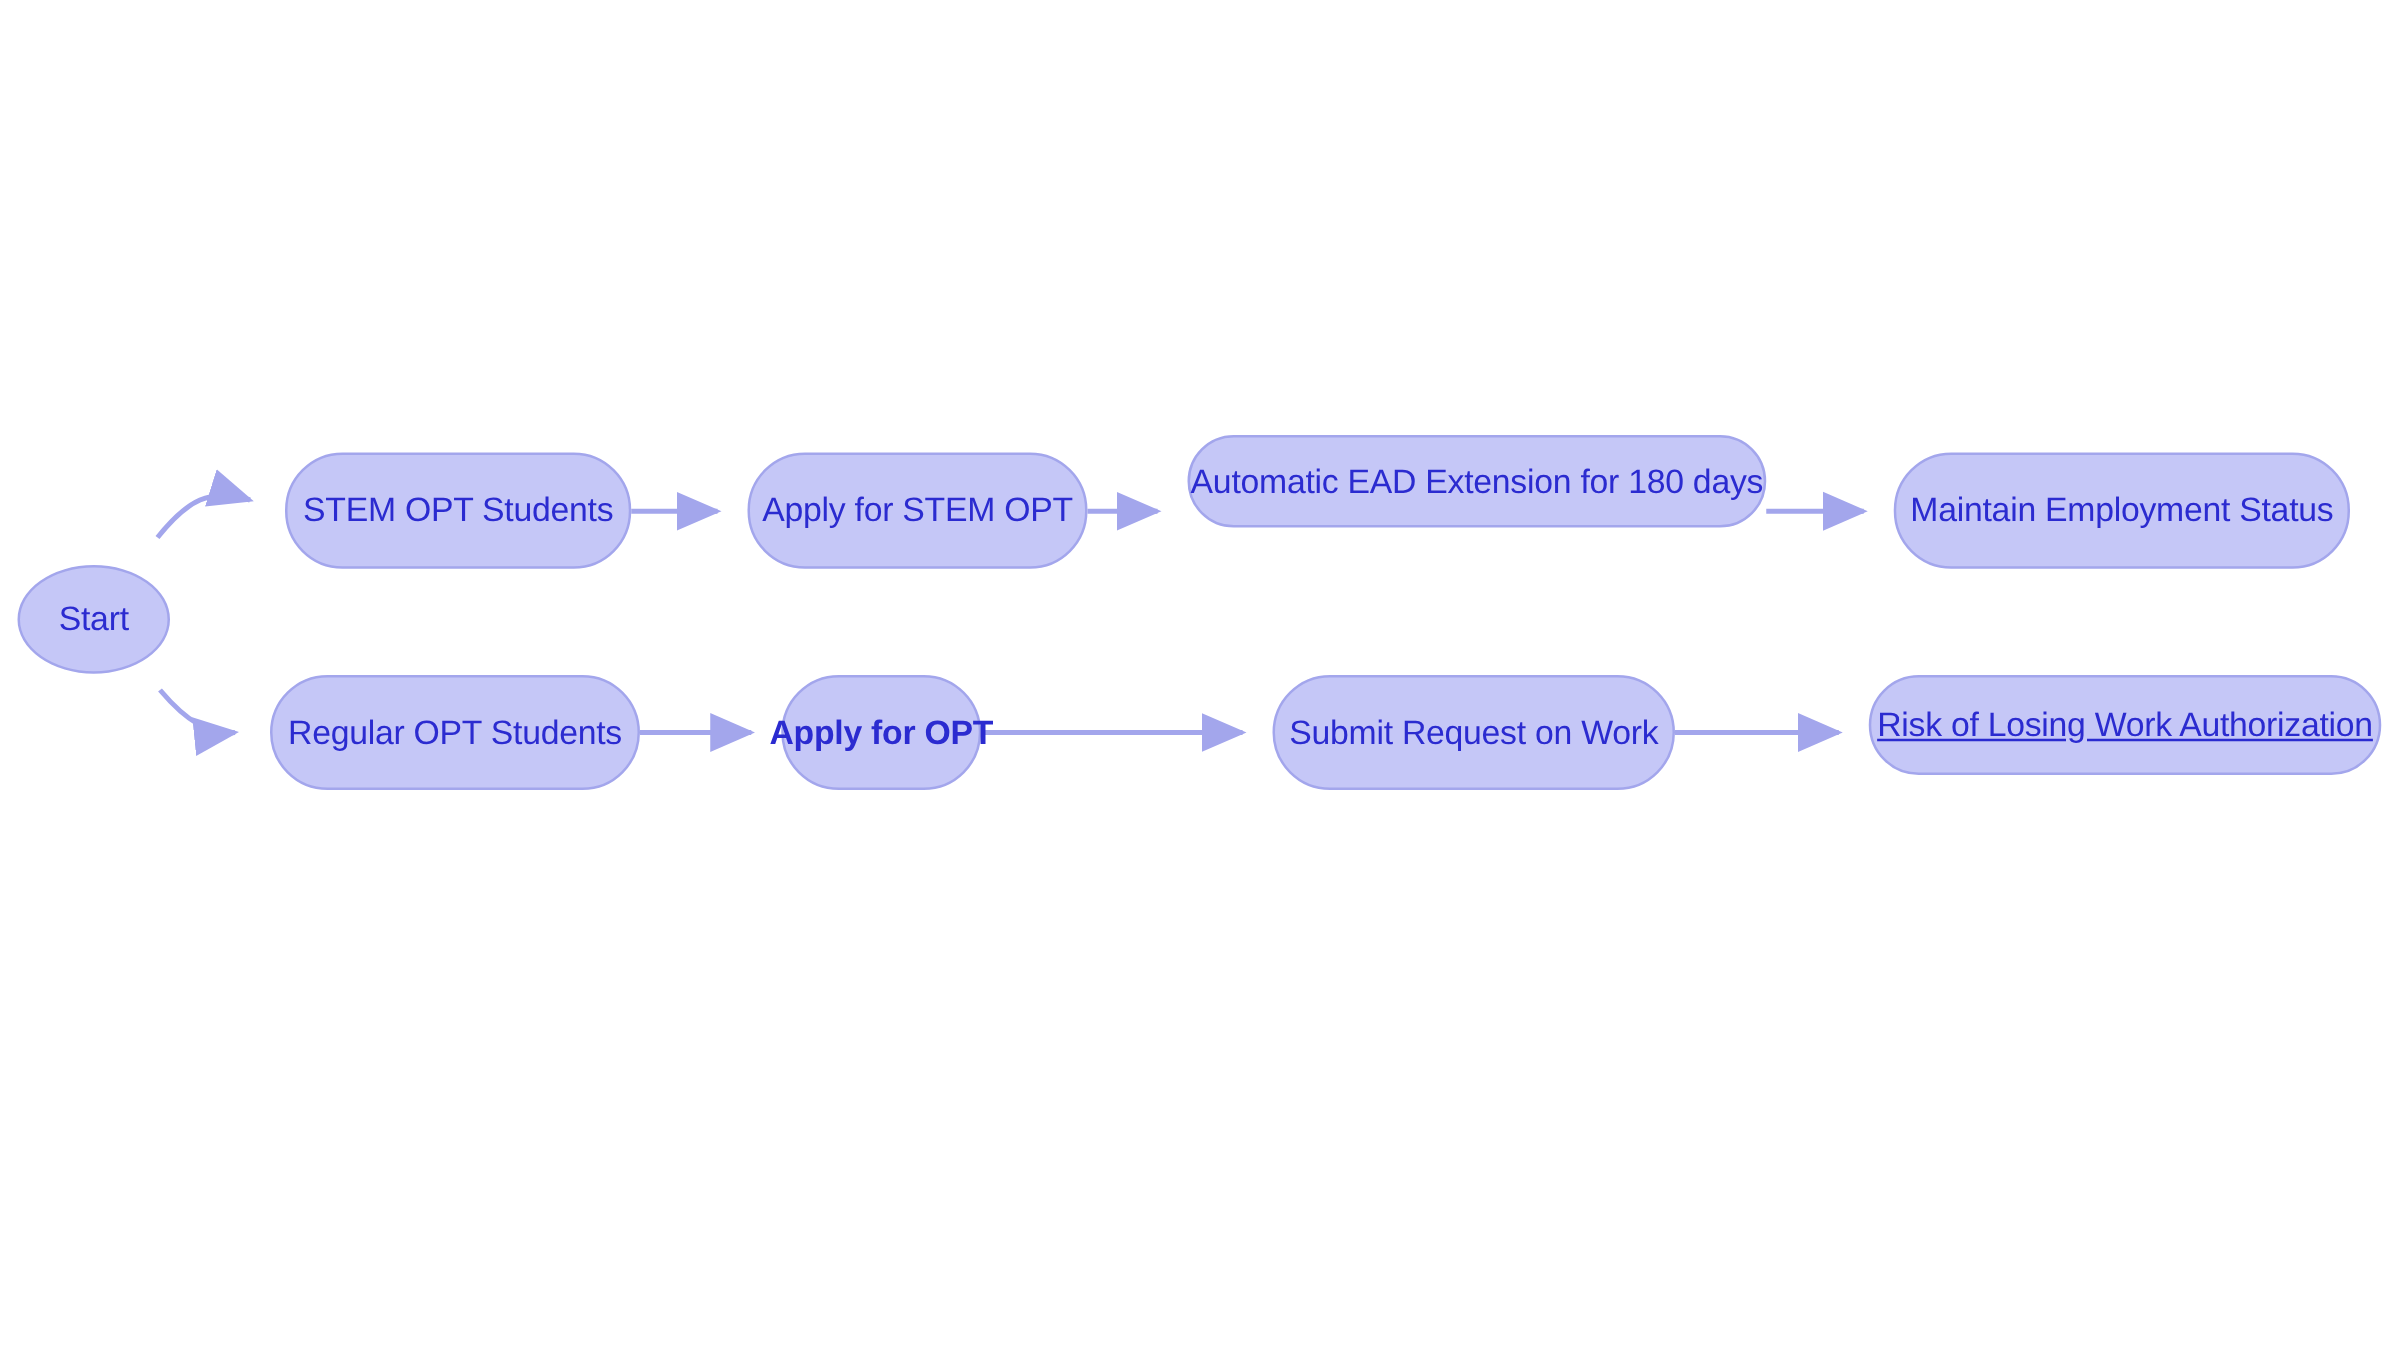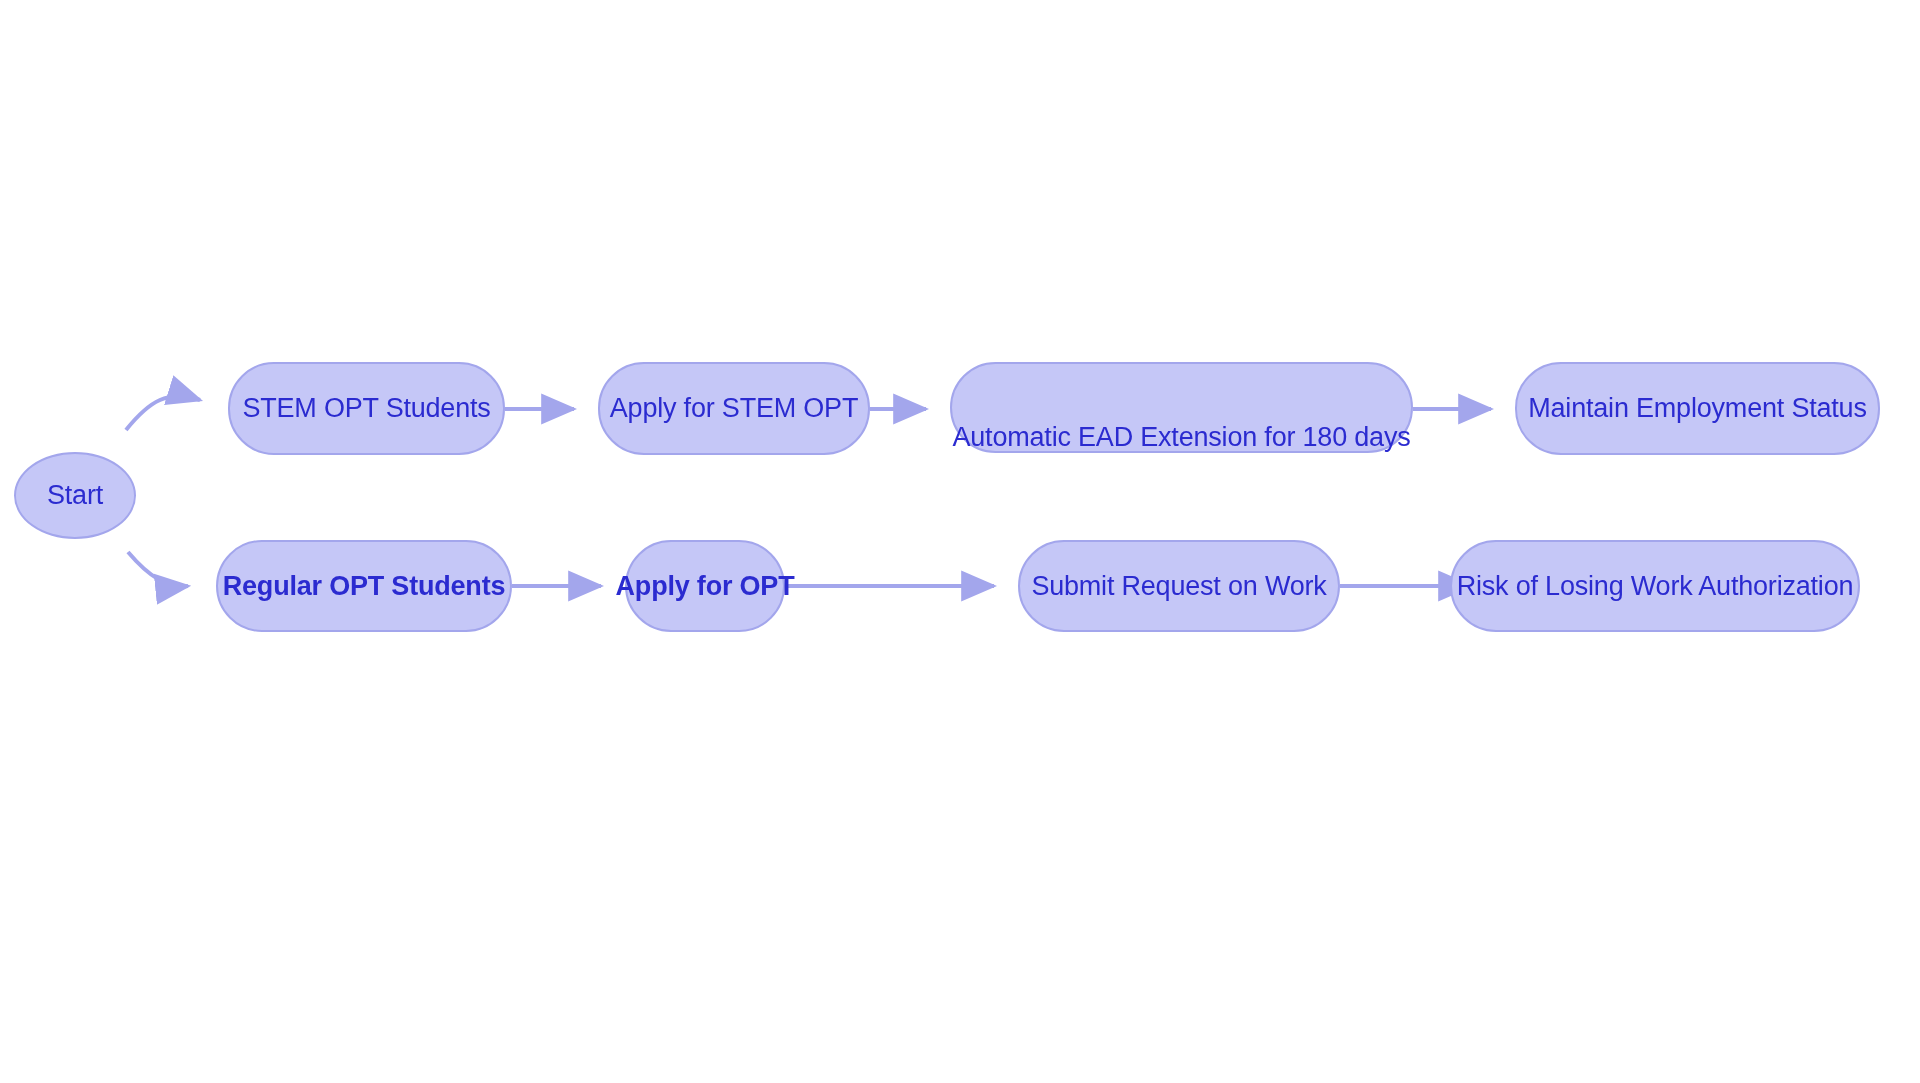--- a/index.html
+++ b/index.html
@@ -88,37 +88,37 @@
 
 
   <div class="node process" style="left:598px; top:362px; width:272px; height:93px;">
     <span class="node-label">Apply for STEM OPT</span>
   </div>
 
   <div class="node process" style="left:228px; top:362px; width:277px; height:93px;">
     <span class="node-label">STEM OPT Students</span>
   </div>
 
-  <div class="node process" style="left:950px; top:362px; width:463px; height:91px;align-items:flex-end;">
+  <div class="node process" style="left:950px; top:348px; width:463px; height:74px;">
     <span class="node-label">Automatic EAD Extension for 180 days</span>
   </div>
 
   <div class="node process" style="left:1515px; top:362px; width:365px; height:93px;">
     <span class="node-label">Maintain Employment Status</span>
   </div>
 
-  <div class="node process" style="left:216px; top:540px; width:296px; height:92px;font-weight:bold;">
+  <div class="node process" style="left:216px; top:540px; width:296px; height:92px;">
     <span class="node-label">Regular OPT Students</span>
   </div>
 
   <div class="node process" style="left:625px; top:540px; width:160px; height:92px;font-weight:bold;">
     <span class="node-label">Apply for OPT</span>
   </div>
 
   <div class="node process" style="left:1018px; top:540px; width:322px; height:92px;">
     <span class="node-label">Submit Request on Work</span>
   </div>
 
-  <div class="node process" style="left:1450px; top:540px; width:410px; height:92px;">
+  <div class="node process" style="left:1495px; top:540px; width:410px; height:80px;text-decoration:underline;">
     <span class="node-label">Risk of Losing Work Authorization</span>
   </div>
 
 </div>
 
 </body></html>

